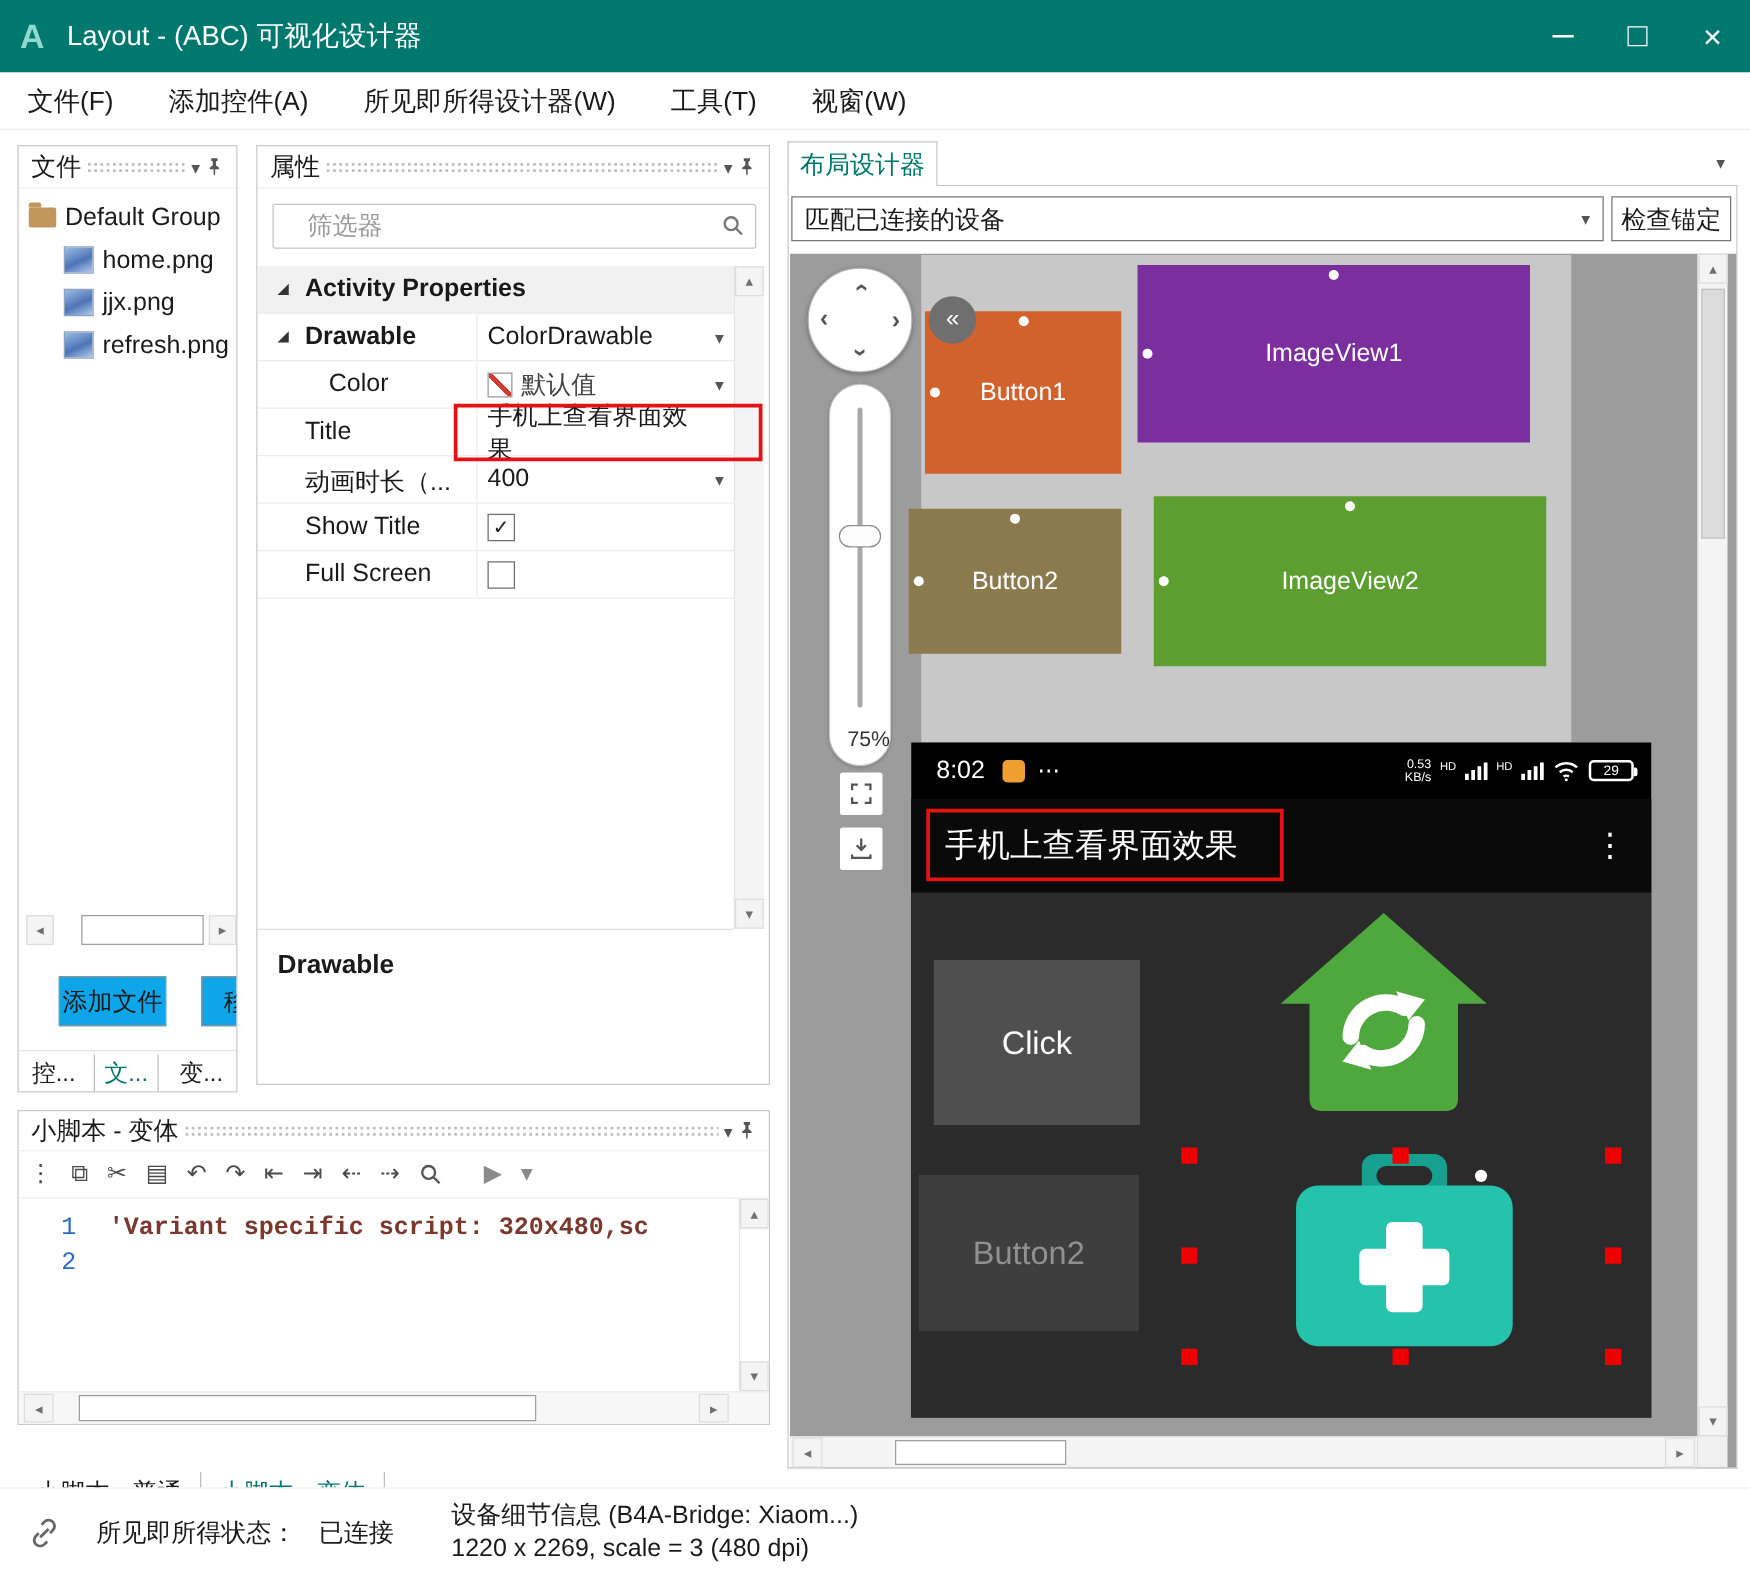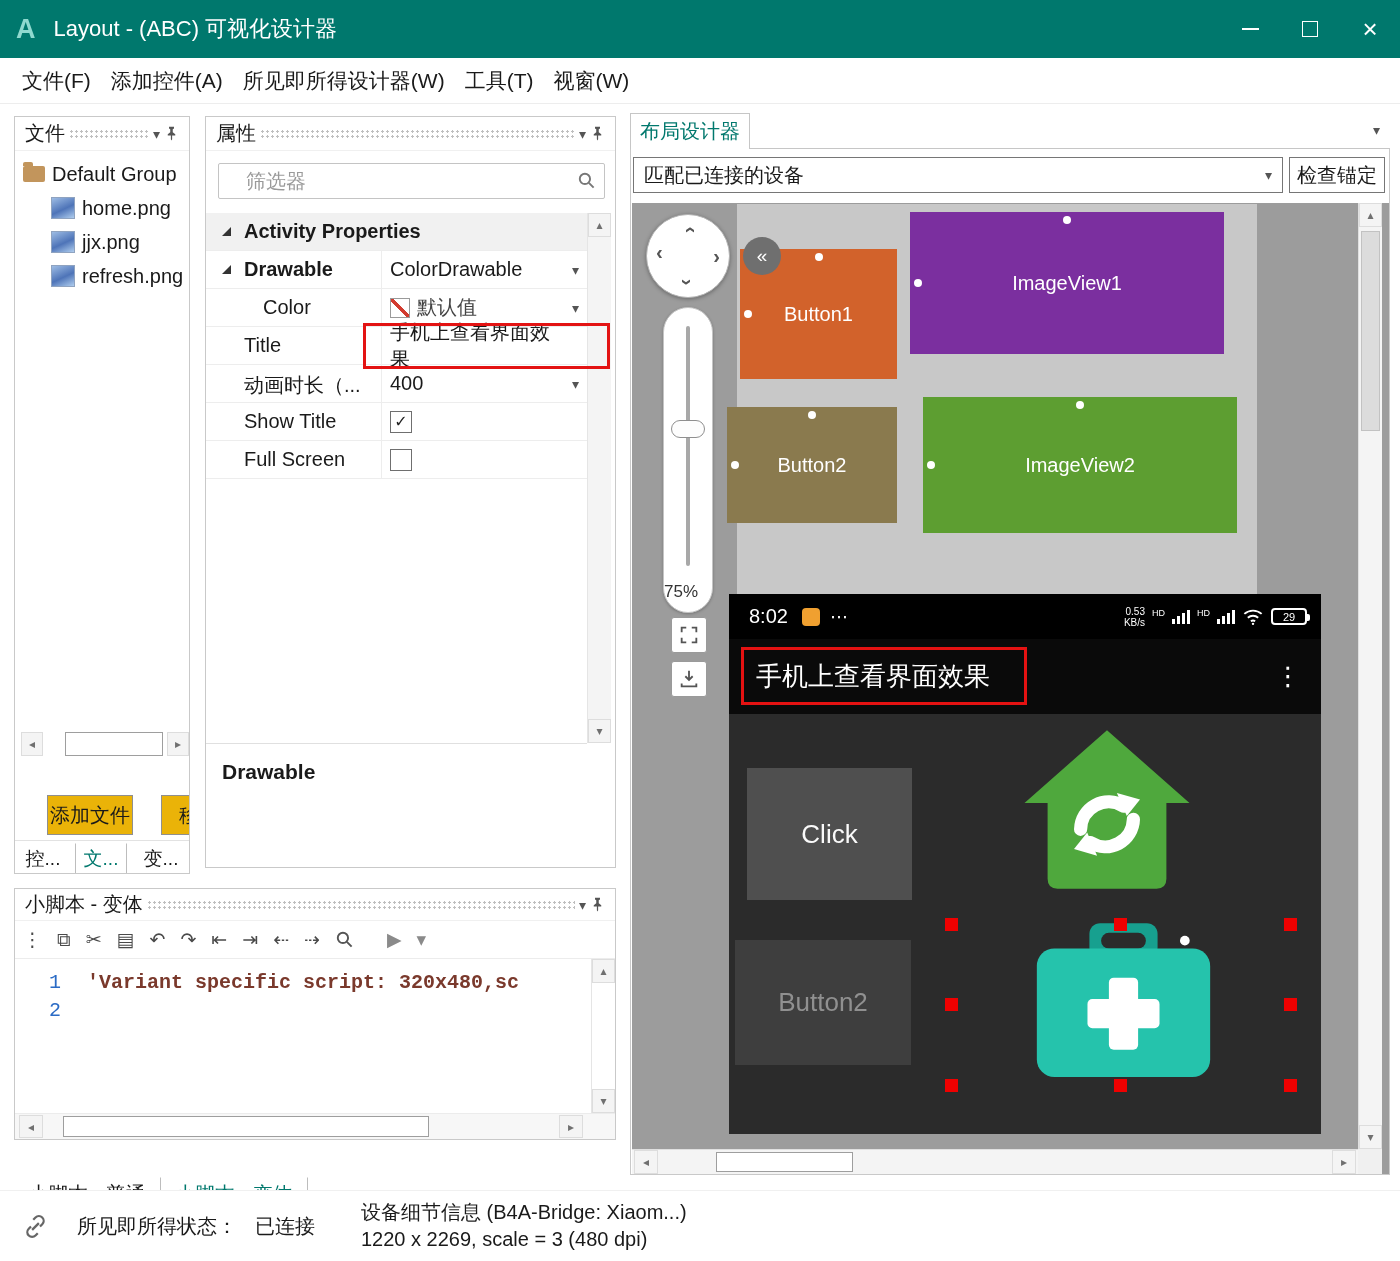--- a/index.html
+++ b/index.html
@@ -10,39 +10,39 @@
   
   .titlebar { left:0; top:0; width:1400px; height:58px; background:#00786D; display:flex; align-items:center; }
   .logo { margin-left:16px; font-size:27px; font-weight:bold; color:#8FD9CF; }
   .wtitle { margin-left:18px; font-size:22px; color:#fff; }
   .winbtns { position:absolute; right:0; top:0; height:58px; display:flex; }
   .winbtn { width:60px; height:58px; display:flex; align-items:center; justify-content:center; color:#fff; font-size:26px; }
   .minbar { width:17px; height:2px; background:#fff; display:inline-block; }
   .maxbox { width:16px; height:16px; border:1.5px solid #fff; display:inline-block; }
 
   
-  .menubar { left:0; top:58px; width:1400px; height:46px; background:#fff; border-bottom:1px solid #EDEDED; display:flex; align-items:center; padding-left:22px; gap:20px; font-size:21px; }
+  .menubar { left:0; top:58px; width:1400px; height:46px; background:#fff; border-bottom:1px solid #EDEDED; display:flex; align-items:center; padding-left:22px; gap:44px; font-size:21px; }
 
   
   .panel { background:#fff; border:1px solid #C9C9C9; }
   .phead { height:34px; display:flex; align-items:center; gap:4px; padding:0 10px; font-size:20px; border-bottom:1px solid #F0F0F0; }
   .pdots { flex:1; height:9px; background-image:radial-gradient(#BFBFBF 1.1px, transparent 1.3px); background-size:5px 5px; }
   .caret { color:#555; font-size:14px; line-height:1; }
   .pin svg { width:15px; height:15px; fill:#555; display:block; }
   .sbtn { background:#F4F4F4; border:1px solid #DDD; color:#707070; display:flex; align-items:center; justify-content:center; font-size:12px; }
   .wbox { background:#fff; border:1px solid #9E9E9E; }
   .vtrack { background:#F4F4F4; border-left:1px solid #E5E5E5; }
 
   
   .files-panel { left:14px; top:116px; width:176px; height:758px; overflow:hidden; }
   .trow { position:absolute; left:0; width:100%; height:34px; display:flex; align-items:center; font-size:20px; gap:7px; }
   .folder { width:22px; height:16px; background:#C2955C; border-radius:2px; position:relative; flex:0 0 auto; }
   .folder::before { content:""; position:absolute; top:-4px; left:0; width:10px; height:4px; background:#C2955C; border-radius:2px 2px 0 0; }
   .imgicon { width:24px; height:22px; border:1px solid #8FA3C0; background:linear-gradient(155deg,#9DBCE4 0%,#4E74B8 55%,#AFCDEE 100%); flex:0 0 auto; }
-  .fbtn { position:absolute; background:#eab308; border:1px solid #8F8F8F; font-size:20px; display:flex; align-items:center; justify-content:center;margin-top:14px; }
+  .fbtn { position:absolute; background:#0ea5e9; border:1px solid #8F8F8F; font-size:20px; display:flex; align-items:center; justify-content:center; }
   .ftabs { position:absolute; left:0; top:723px; width:176px; height:35px; border-top:1px solid #E2E2E2; }
   .ftab { position:absolute; top:2px; height:31px; display:flex; align-items:center; justify-content:center; font-size:19px; }
   .ftab.active { color:#00786D; background:#fff; border:1px solid #BDBDBD; border-top:1px solid #fff; }
 
   
   .props-panel { left:205px; top:116px; width:411px; height:752px; overflow:hidden; }
   .filter { position:absolute; left:12px; top:46px; width:387px; height:36px; }
   .filter input { width:100%; height:100%; border:1px solid #C4C4C4; border-radius:2px; padding:0 36px 0 27px; font-size:20px; font-family:inherit; }
   .filter input::placeholder { color:#9A9A9A; }
   .filter svg { position:absolute; right:9px; top:8px; width:19px; height:19px; }
@@ -69,21 +69,21 @@
   .surface { position:absolute; left:105px; top:1px; width:520px; height:390px; background:#C8C8C8; }
   .cw { position:absolute; display:flex; align-items:center; justify-content:center; color:#fff; font-size:20px; }
   .cw::before { content:""; position:absolute; top:4px; left:50%; margin-left:-4px; width:8px; height:8px; border-radius:50%; background:#fff; }
   .cw::after { content:""; position:absolute; left:4px; top:50%; margin-top:-4px; width:8px; height:8px; border-radius:50%; background:#fff; }
   .navpad { position:absolute; left:14px; top:11px; width:84px; height:84px; border-radius:50%; background:#fff; border:1px solid #B2B2B2; box-shadow:0 1px 4px rgba(0,0,0,.35); }
   .npc { position:absolute; font-size:20px; font-weight:bold; color:#555; line-height:1; }
   .collapse { position:absolute; left:111px; top:34px; width:38px; height:38px; border-radius:50%; background:#6F6F6F; color:#fff; font-size:19px; display:flex; align-items:center; justify-content:center; }
   .pill { position:absolute; left:31px; top:104px; width:50px; height:306px; background:#fff; border:1px solid #C4C4C4; border-radius:25px; box-shadow:0 1px 3px rgba(0,0,0,.25); }
   .vtrk { position:absolute; left:50%; margin-left:-2px; top:18px; bottom:46px; width:4px; background:#A8A8A8; border-radius:2px; }
   .vthumb { position:absolute; left:7px; top:112px; width:34px; height:18px; background:#FDFDFD; border:1px solid #8F8F8F; border-radius:9px; }
-  .zoomlbl { position:absolute; bottom:10px; width:100%; text-align:left; font-size:17px; color:#333; }
+  .zoomlbl { position:absolute; bottom:10px; width:100%; text-align:right; font-size:17px; color:#333; }
   .zbtn { position:absolute; width:36px; height:36px; background:#fff; border:1px solid #9A9A9A; border-radius:3px; display:flex; align-items:center; justify-content:center; }
   .zbtn svg { width:22px; height:22px; }
 
   
   .phone { position:absolute; left:97px; top:391px; width:592px; height:540px; background:#000; }
   .pstatus { position:absolute; left:0; top:0; width:100%; height:45px; display:flex; align-items:center; padding:0 14px 0 20px; color:#fff; }
   .ptime { font-size:20px; }
   .papp { width:18px; height:18px; border-radius:4px; background:#F0A030; margin-left:14px; }
   .pell { font-size:18px; margin-left:10px; letter-spacing:1px; }
   .pright { margin-left:auto; display:flex; align-items:center; gap:7px; }

